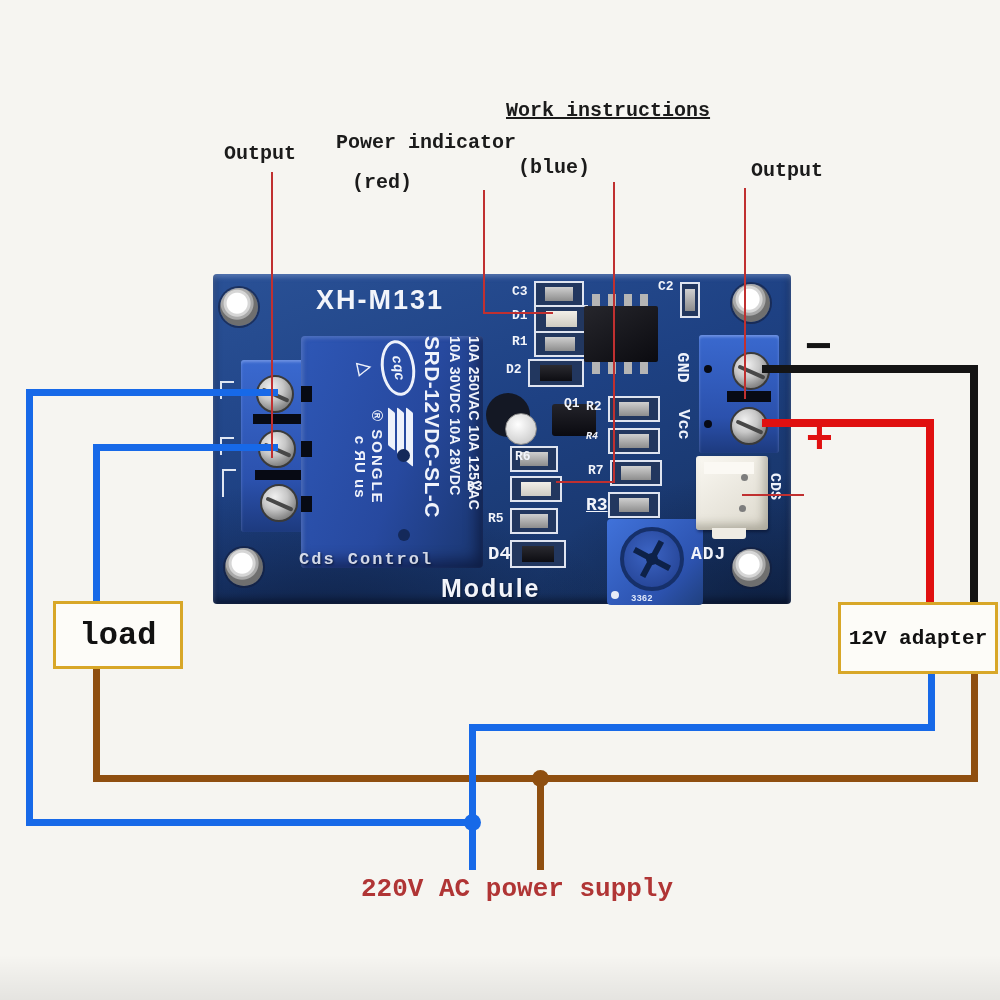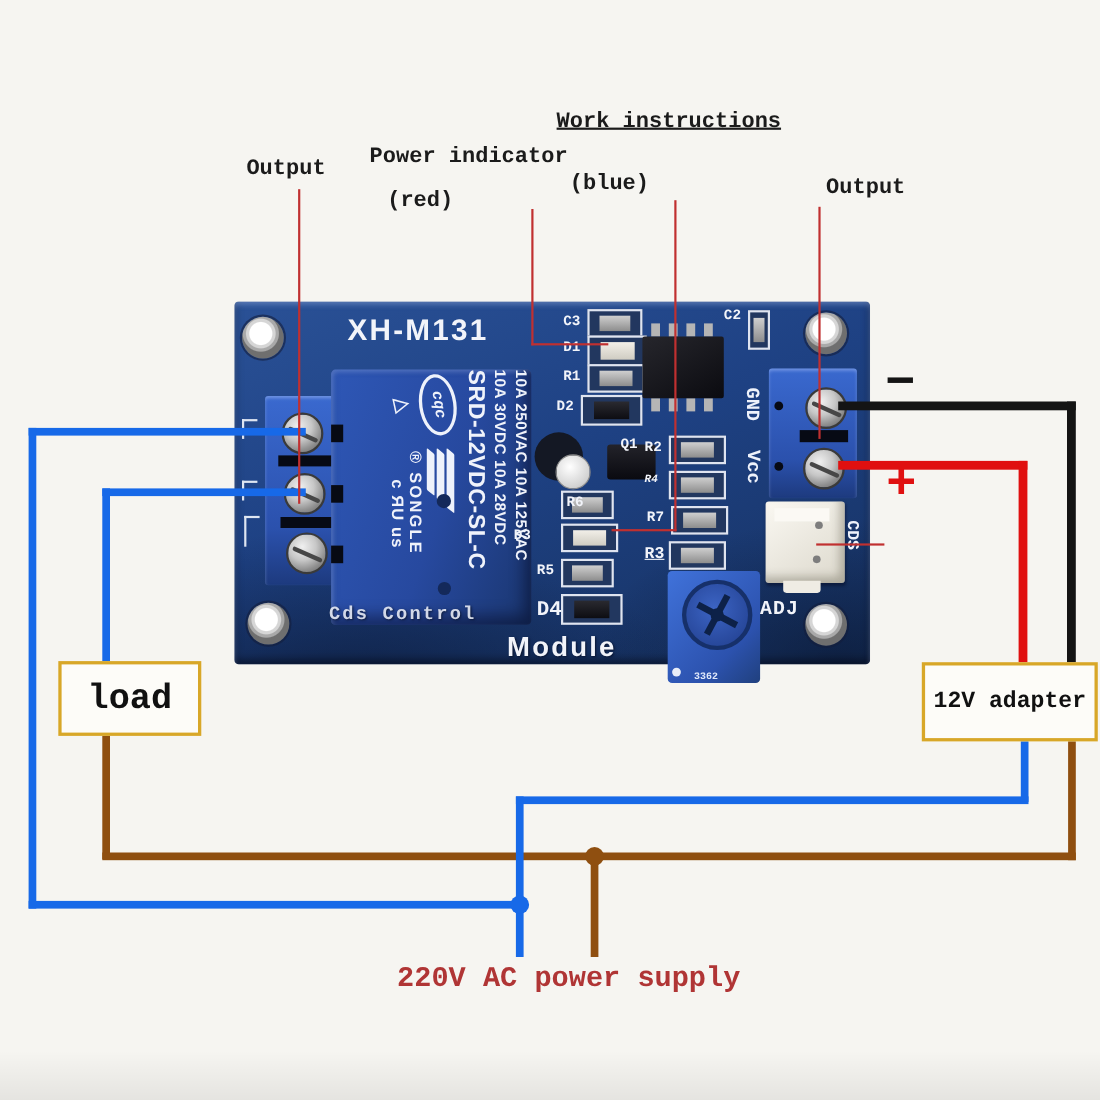--- a/index.html
+++ b/index.html
@@ -55,22 +55,22 @@
   .r-model{font-family:"Liberation Sans",sans-serif;font-weight:bold;font-size:21px;letter-spacing:.5px;line-height:26px;white-space:nowrap;}
   .logos{display:flex;gap:14px;margin-top:4px;align-items:flex-start;}
   .cqc{width:50px;height:28px;border:3px solid #eef2fb;border-radius:50%;display:flex;align-items:center;justify-content:center;
        font-style:italic;font-weight:bold;font-size:14px;transform:rotate(-8deg);}
   .tri{font-size:24px;font-weight:bold;transform:rotate(-12deg);line-height:22px;}
   .swoosh{width:54px;height:7px;background:#eef2fb;transform:skewX(-38deg);margin:2px 0;border-radius:1px;}
   .brandrow{font-family:"Liberation Sans",sans-serif;font-weight:bold;font-size:15px;letter-spacing:2px;white-space:nowrap;}
   .ulrow{font-family:"Liberation Sans",sans-serif;font-weight:bold;font-size:15px;letter-spacing:1px;white-space:nowrap;}
   .dimple{position:absolute;border-radius:50%;background:#14295a;z-index:4;}
   
-  #pot{position:absolute;left:607px;top:519px;width:84px;height:102px;border-radius:4px;z-index:3;
-       background:linear-gradient(135deg,#4072da 0%,#2c52ae 70%,#20407e 100%);}
+  #pot{position:absolute;left:607px;top:519px;width:84px;height:86px;border-radius:4px;z-index:3;
+       background:linear-gradient(135deg,#4072da 0%,#2c52ae 70%,#20407e 100%);padding-left:12px;}
   #pot-dial{position:absolute;left:13px;top:8px;width:56px;height:56px;border-radius:50%;
             background:radial-gradient(circle at 45% 40%, #3c64c4, #27479a 75%);border:4px solid #16306a;}
   .potbar{position:absolute;left:50%;top:50%;background:#0d2148;}
   #cds{position:absolute;left:696px;top:456px;width:72px;height:74px;background:linear-gradient(145deg,#faf8f2,#dcd8cc);
        border-radius:3px;z-index:4;box-shadow:inset -5px -6px 8px rgba(90,85,70,.35), 1px 2px 3px rgba(0,0,20,.4);}
   .pin{position:absolute;width:7px;height:7px;border-radius:50%;background:#7d7d7d;}
   #ic{position:absolute;left:584px;top:306px;width:74px;height:56px;background:linear-gradient(150deg,#26262c,#0b0b10);
       border-radius:2px;z-index:3;}
   .icpin{position:absolute;width:8px;height:12px;background:#b5b5b5;z-index:2;}
   .mark{position:absolute;border-left:2px solid #dfe6f2;border-top:2px solid #dfe6f2;width:12px;height:16px;z-index:2;}
@@ -162,21 +162,21 @@
     <span class="chip"></span>
   </div>
 <div class="silk" style="left:586px;top:431px;font-size:10px;font-style:italic;">R4</div>
 <div class="smd" style="left:608px;top:428px;width:48px;height:22px;">
     <span class="chip"></span>
   </div>
 <div class="silk" style="left:588px;top:463px;font-size:13px;">R7</div>
 <div class="smd" style="left:610px;top:460px;width:48px;height:22px;">
     <span class="chip"></span>
   </div>
-<div class="silk" style="left:586px;top:495px;font-size:15px;text-decoration:underline;">R3</div>
+<div class="silk" style="left:586px;top:495px;font-size:18px;text-decoration:underline;">R3</div>
 <div class="smd" style="left:608px;top:492px;width:48px;height:22px;">
     <span class="chip"></span>
   </div>
 
 <div class="silk" style="left:488px;top:449px;font-size:13px;margin-left:27px;">R6</div>
 <div class="smd" style="left:510px;top:446px;width:44px;height:22px;">
     <span class="chip"></span>
   </div>
 <div class="silk" style="left:467px;top:479px;font-size:13px;">D3</div>
 <div class="smd light" style="left:510px;top:476px;width:48px;height:22px;">
@@ -227,21 +227,21 @@
     <div class="potbar" style="width:40px;height:6px;transform:translate(-50%,-50%) rotate(28deg);"></div>
     <div class="potbar" style="width:6px;height:40px;transform:translate(-50%,-50%) rotate(28deg);"></div>
     <div class="potbar" style="width:12px;height:12px;border-radius:50%;transform:translate(-50%,-50%);"></div>
   </div>
   <div style="position:absolute;left:4px;bottom:6px;width:8px;height:8px;border-radius:50%;background:#e8edf8;"></div>
   <div style="position:absolute;left:24px;bottom:1px;font-size:9px;color:#dfe8fa;font-weight:bold;">3362</div>
 </div>
 <div class="silk" style="left:691px;top:544px;font-size:18px;letter-spacing:1px;">ADJ</div>
 
 <div class="silk" style="left:299px;top:550px;font-size:17px;font-family:Liberation Mono, monospace;letter-spacing:2px;opacity:.85;text-shadow:1px 1px 2px #0a1530;">Cds Control</div>
-<div class="silk" style="left:441px;top:574px;font-size:25px;font-family:'Liberation Sans',sans-serif;letter-spacing:2px;text-shadow:1px 1px 2px #0a1530;margin-left:20px;">Module</div>
+<div class="silk" style="left:441px;top:574px;font-size:25px;font-family:'Liberation Sans',sans-serif;letter-spacing:2px;text-shadow:1px 1px 2px #0a1530;">Module</div>
 
 <div class="wire w-blue" style="left:26px;top:389px;width:252px;height:7px;"></div>
 <div class="wire w-blue" style="left:26px;top:389px;width:7px;height:437px;"></div>
 
 <div class="wire w-blue" style="left:93px;top:444px;width:185px;height:7px;"></div>
 <div class="wire w-blue" style="left:93px;top:444px;width:7px;height:158px;"></div>
 
 <div class="wire w-brown" style="left:93px;top:666px;width:7px;height:115px;"></div>
 <div class="wire w-brown" style="left:93px;top:775px;width:885px;height:7px;"></div>
 <div class="wire w-brown" style="left:971px;top:672px;width:7px;height:110px;"></div>

